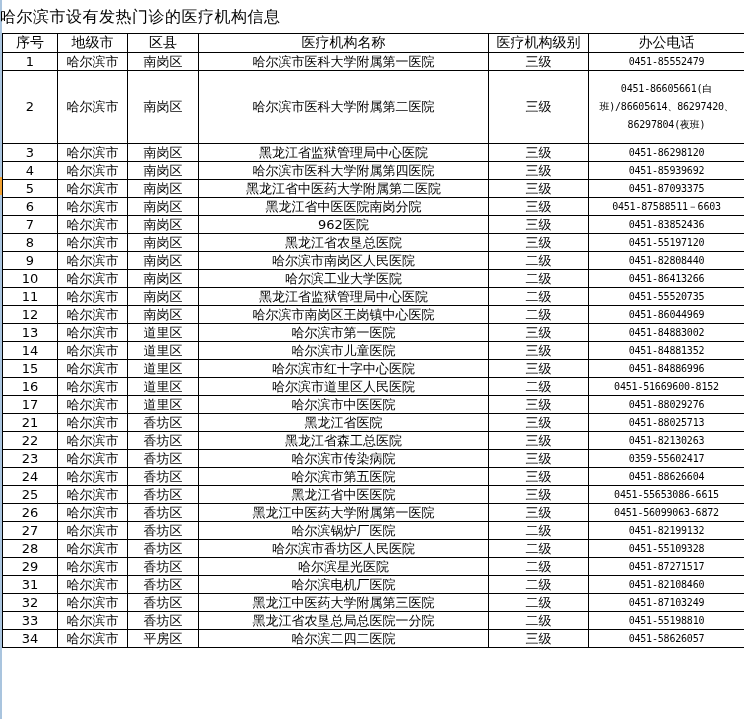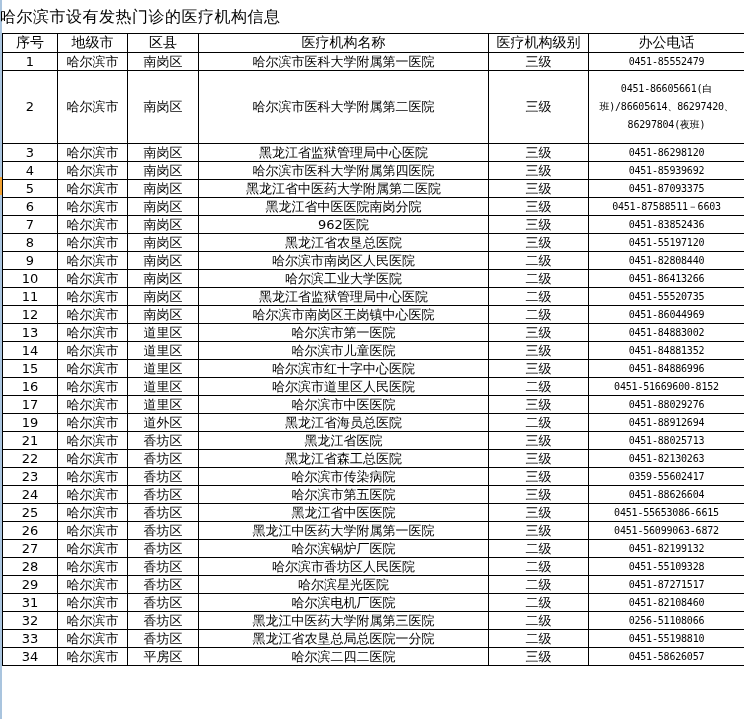--- a/index.html
+++ b/index.html
@@ -200,28 +200,20 @@
       </tr>
       <tr>
         <td>17</td>
         <td>哈尔滨市</td>
         <td>道里区</td>
         <td>哈尔滨市中医医院</td>
         <td>三级</td>
         <td class="phone">0451-88029276</td>
       </tr>
       <tr>
-        <td>19</td>
-        <td>哈尔滨市</td>
-        <td>道外区</td>
-        <td>黑龙江省海员总医院</td>
-        <td>二级</td>
-        <td class="phone">0451-88912694</td>
-      </tr>
-      <tr>
         <td>21</td>
         <td>哈尔滨市</td>
         <td>香坊区</td>
         <td>黑龙江省医院</td>
         <td>三级</td>
         <td class="phone">0451-88025713</td>
       </tr>
       <tr>
         <td>22</td>
         <td>哈尔滨市</td>
@@ -293,21 +285,21 @@
         <td>哈尔滨电机厂医院</td>
         <td>二级</td>
         <td class="phone">0451-82108460</td>
       </tr>
       <tr>
         <td>32</td>
         <td>哈尔滨市</td>
         <td>香坊区</td>
         <td>黑龙江中医药大学附属第三医院</td>
         <td>二级</td>
-        <td class="phone">0256-51108066</td>
+        <td class="phone">0451-87103249</td>
       </tr>
       <tr>
         <td>33</td>
         <td>哈尔滨市</td>
         <td>香坊区</td>
         <td>黑龙江省农垦总局总医院一分院</td>
         <td>二级</td>
         <td class="phone">0451-55198810</td>
       </tr>
       <tr>

